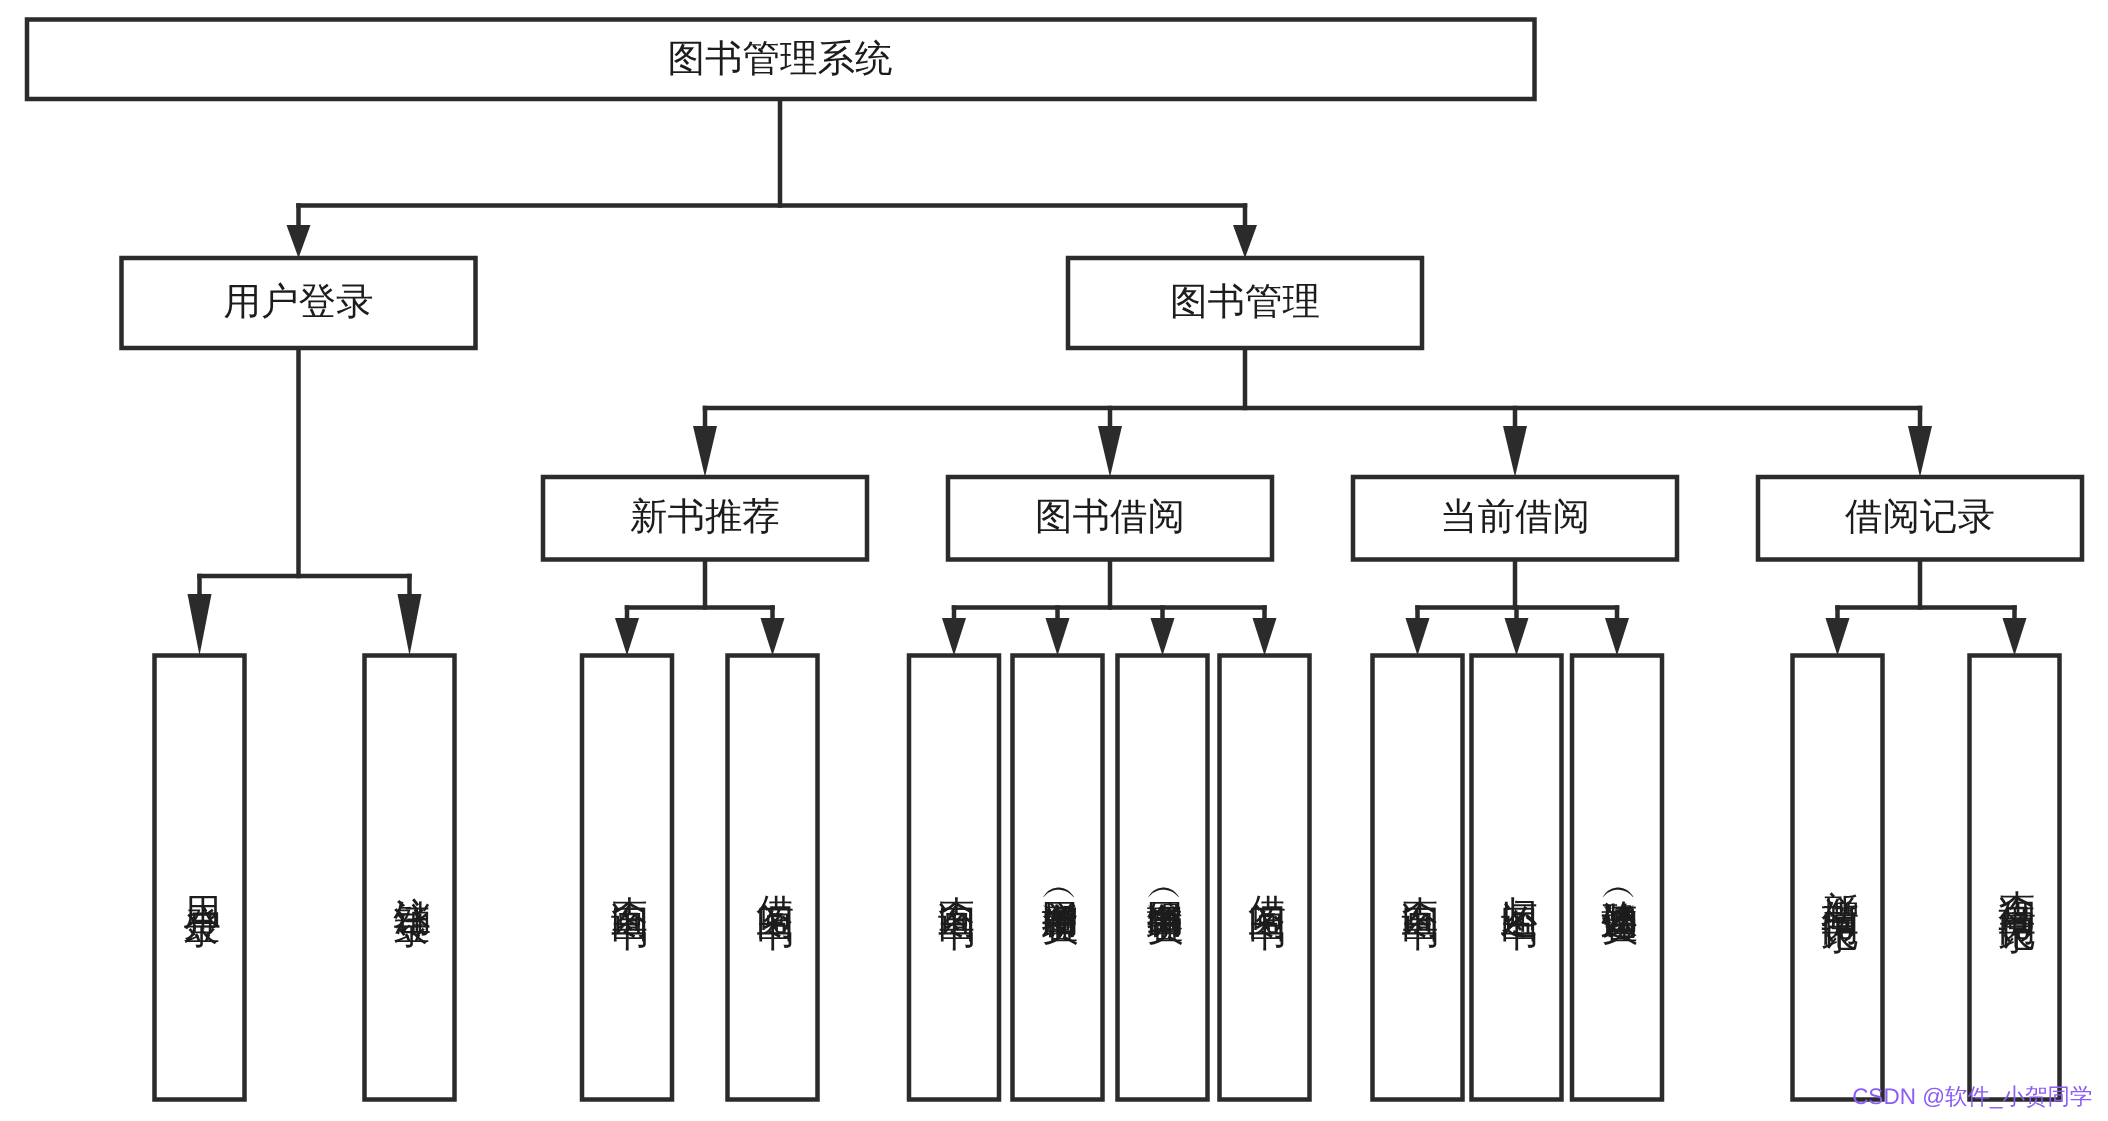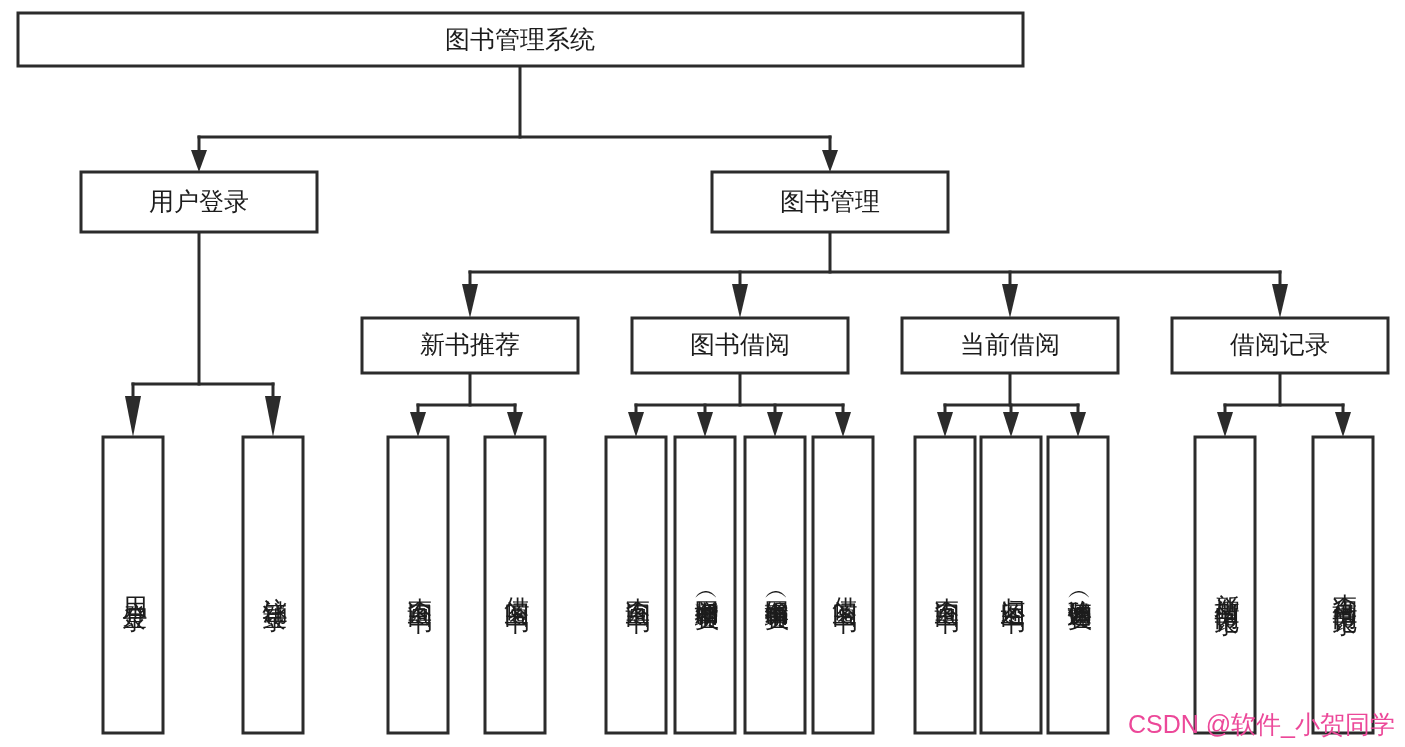--- a/index.html
+++ b/index.html
@@ -59,22 +59,22 @@
     font-size: 24px;
     writing-mode: vertical-rl;
     text-orientation: upright;
     letter-spacing: 1px;
   }
   .watermark {
     position: absolute;
     right: 10px;
     bottom: 6px;
     font-family: "Liberation Sans", "DejaVu Sans", sans-serif;
-    font-size: 25px;
-    color: #ec4899;
+    font-size: 15px;
+    color: #8b5cf6;
     white-space: nowrap;
     pointer-events: none;
     user-select: none;
   }
 </style>
 </head>
 <body>
 
 <div id="diagram-root">
 

